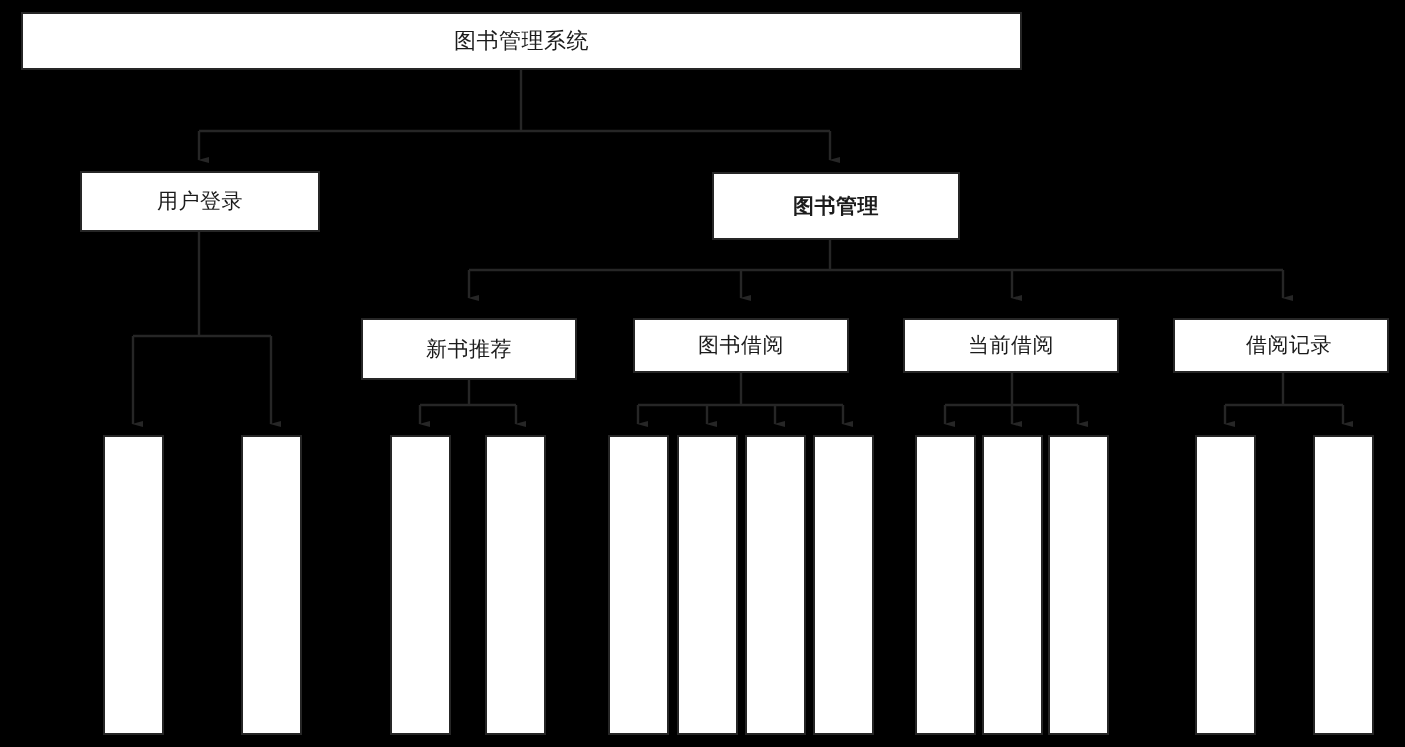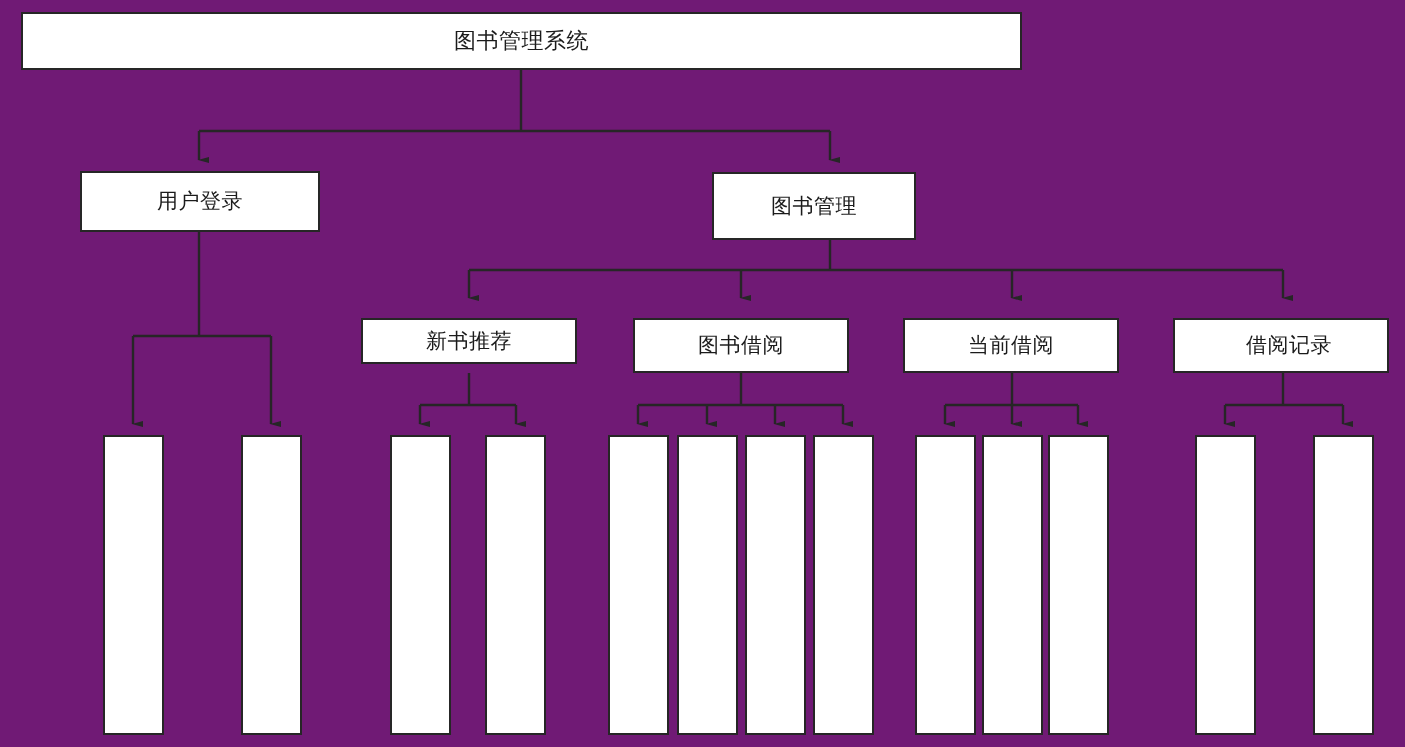--- a/index.html
+++ b/index.html
@@ -5,21 +5,21 @@
 <style>
   html,body{margin:0;padding:0;background:#ffffff;}
   body{
     font-family:"Liberation Sans","DejaVu Sans",sans-serif;
     color:#1b1b1b;
   }
   #canvas{
     position:relative;
     width:1405px;
     height:747px;
-    background:#701a75;
+    background:#000000;
     overflow:hidden;
   }
   #edges{
     position:absolute;
     left:0; top:0;
     width:1405px; height:747px;
     pointer-events:none;
   }
   .node{
     position:absolute;
@@ -132,25 +132,25 @@
     </g>
   </svg>
 
   <div class="node horiz root" style="left:21px;top:12px;width:1001px;height:58px;">
     <span class="lbl">图书管理系统</span>
   </div>
 
   <div class="node horiz" style="left:80px;top:171px;width:240px;height:61px;">
     <span class="lbl">用户登录</span>
   </div>
-  <div class="node horiz" style="left:712px;top:172px;width:204px;height:68px;">
+  <div class="node horiz" style="left:712px;top:172px;width:248px;height:68px;font-weight:bold;">
     <span class="lbl">图书管理</span>
   </div>
 
-  <div class="node horiz" style="left:361px;top:318px;width:216px;height:46px;">
+  <div class="node horiz" style="left:361px;top:318px;width:216px;height:62px;">
     <span class="lbl">新书推荐</span>
   </div>
   <div class="node horiz" style="left:903px;top:318px;width:216px;height:55px;">
     <span class="lbl">当前借阅</span>
   </div>
   <div class="node horiz" style="left:633px;top:318px;width:216px;height:55px;">
     <span class="lbl">图书借阅</span>
   </div>
   <div class="node horiz" style="left:1173px;top:318px;width:216px;height:55px;padding-left:16px;">
     <span class="lbl">借阅记录</span>

